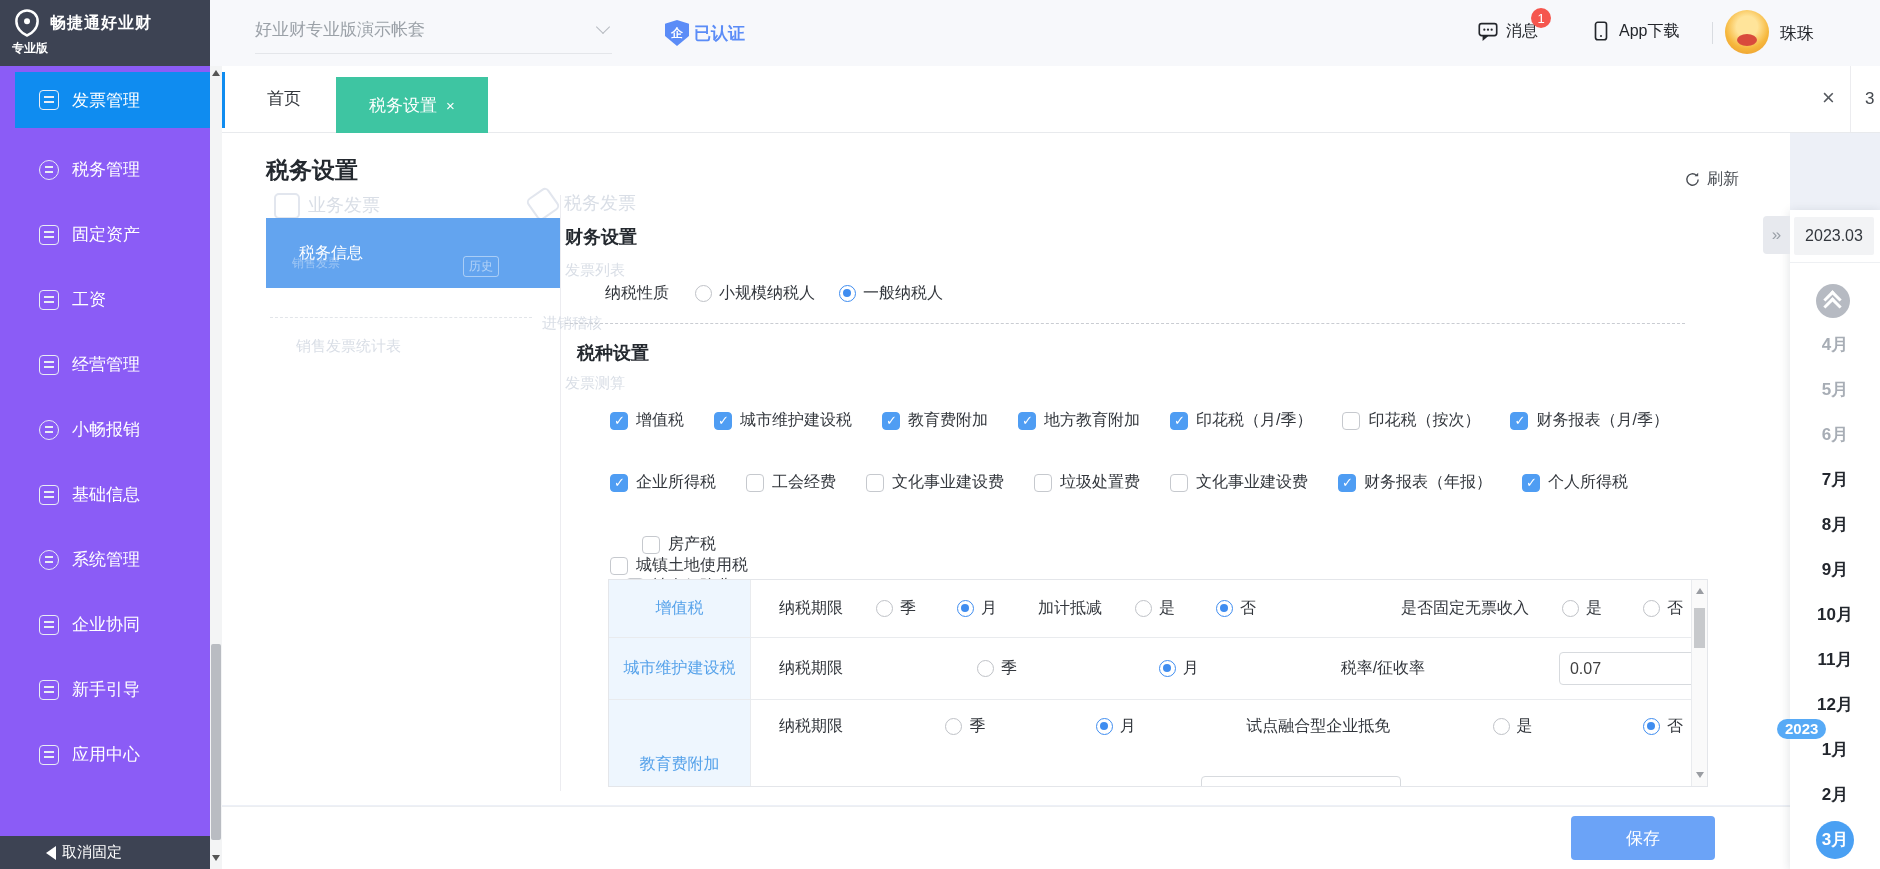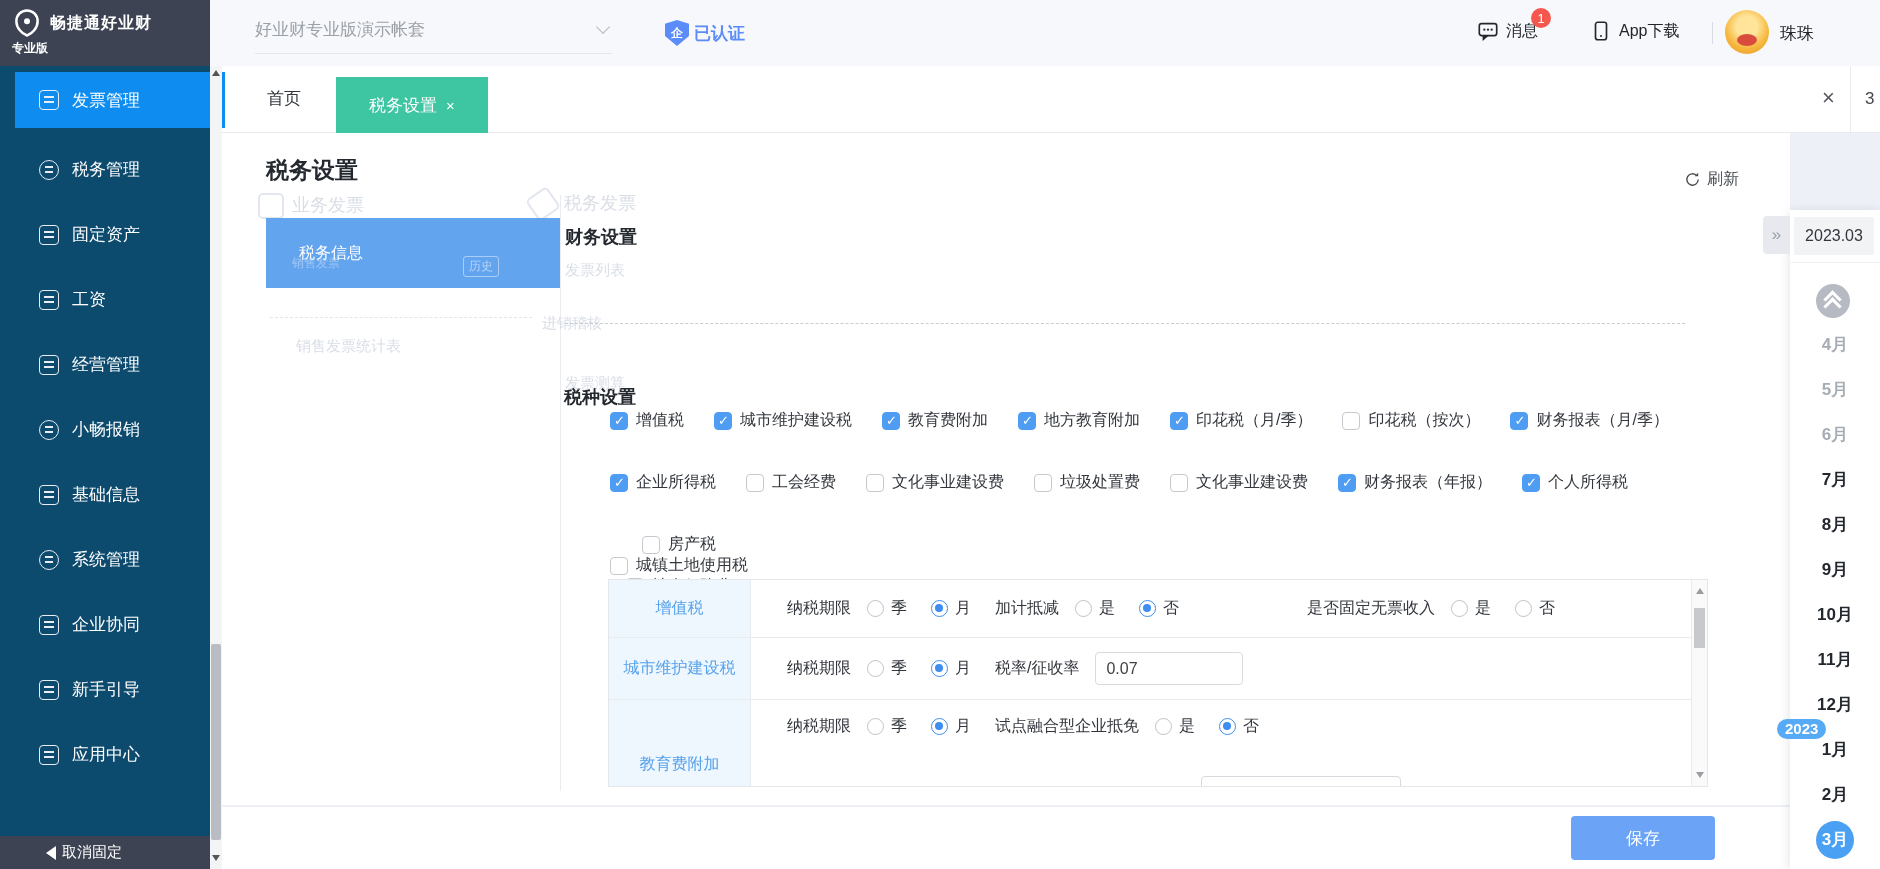--- a/index.html
+++ b/index.html
@@ -3,21 +3,21 @@
 <meta charset="utf-8">
 <style>
   * { box-sizing: border-box; }
   html,body { margin:0; padding:0; }
   body {
     width:1880px; height:869px; position:relative; overflow:hidden;
     font-family:"Liberation Sans","DejaVu Sans",sans-serif;
     background:#edf0f7; color:#333;
   }
   
-  .sidebar { position:absolute; left:0; top:0; width:210px; height:869px; background:#0c4a6e; z-index:5; }
+  .sidebar { position:absolute; left:0; top:0; width:210px; height:869px; background:#8b5cf6; z-index:5; }
   .logo-block { height:66px; background:#3d4353; color:#fff; padding:8px 10px 0 12px; }
   .logo-row { display:flex; align-items:center; gap:8px; }
   .logo-mark { width:30px; height:30px; flex:0 0 30px; }
   .logo-text { font-size:16px; font-weight:bold; letter-spacing:1px; white-space:nowrap; }
   .edition { font-size:12px; font-weight:bold; margin-top:2px; }
   .menu { position:absolute; top:72px; left:15px; width:210px; }
   .menu-item { height:65px; display:flex; align-items:center; gap:13px; padding-left:24px; color:#fff; font-size:17px; cursor:pointer; }
   .menu-item.active { background:#0f8cf0; height:56px; margin-bottom:9px; }
   .menu-icon { width:20px; height:20px; border:1.5px solid #e9edf4; border-radius:4px; position:relative; flex:0 0 20px; }
   .menu-icon.round { border-radius:50%; }
@@ -90,21 +90,21 @@
   .cb { display:flex; align-items:center; gap:8px; cursor:pointer; }
   .box { width:18px; height:18px; border-radius:4px; border:1px solid #c6c9ce; background:#fff; position:relative; flex:0 0 18px; }
   .box.checked { background:#4f9df3; border-color:#4f9df3; }
   .box.checked::after { content:"\2713"; position:absolute; left:3px; top:0px; color:#fff; font-size:13px; font-weight:bold; }
   
   .dtable { position:absolute; left:386px; top:446px; width:1100px; height:208px; border:1px solid #e4e6ea; overflow:hidden; background:#fff; }
   .t-row { display:flex; border-bottom:1px solid #e9ebee; }
   .t-row.r1 { height:58px; } .t-row.r2 { height:62px; } .t-row.r3 { height:90px; }
   .t-label { width:142px; background:#eef6fe; color:#56a2ea; font-size:16px; display:flex; align-items:center; justify-content:center; border-right:1px solid #e9ebee; }
   .t-row.r3 .t-label { align-items:flex-end; padding-bottom:14px; }
-  .t-fields { flex:1; display:flex; align-items:center; padding-left:36px; font-size:16px; color:#33373d; }
+  .t-fields { flex:1; display:flex; align-items:center; padding-left:28px; font-size:16px; color:#33373d;justify-content:space-between; }
   .t-row.r3 .t-fields { align-items:flex-start; padding-top:16px; }
   .f-lab { margin-right:16px; }
   .ml-lg { } .ml-xl { margin-left:104px; }
   .rate-input { width:148px; height:33px; border:1px solid #d7dade; border-radius:4px; padding:0 10px; font-size:16px; color:#404040; font-family:inherit; }
   .partial-input { position:absolute; left:592px; top:196px; width:200px; height:34px; border:1px solid #d7dade; border-radius:4px; background:#fff; }
   .t-scroll { position:absolute; right:0; top:0; width:16px; height:100%; background:#fafafa; border-left:1px solid #e9ebee; }
   .t-scroll .thumb { position:absolute; left:2px; right:2px; top:28px; height:40px; background:#c7c9cc; }
   .t-arr { position:absolute; left:4px; width:0; height:0; border-left:4px solid transparent; border-right:4px solid transparent; }
   .t-arr.up { top:8px; border-bottom:6px solid #9a9da2; }
   .t-arr.down { bottom:8px; border-top:6px solid #9a9da2; }
@@ -249,45 +249,56 @@
 <div class="sheet">
   <div class="page-title">税务设置</div>
   <div class="refresh">
     <svg width="17" height="17" viewBox="0 0 24 24" fill="none" stroke="#4a4e54" stroke-width="2">
       <path d="M20 12 a8 8 0 1 1 -2.4 -5.7"></path>
       <path d="M20 2.5 L20 7.5 L15 7.5" fill="#4a4e54" stroke="none"></path>
     </svg>
     <span>刷新</span>
   </div>
 
-  <div class="ghost g-title" style="left:36px; top:60px;">
+  <div class="ghost g-title" style="left:52px; top:60px;">
     <span class="ghost-ic"></span><span>业务发票</span>
   </div>
   <div class="ghost g-title" style="left:308px; top:58px;">
     <span class="ghost-ic rot"></span><span>税务发票</span>
   </div>
 
   <div class="v-divider"></div>
 
   <div class="subnav-active">
     <span>税务信息</span>
   </div>
   <div class="g-in-blue" style="left:70px; top:122px;">销售发票</div>
   <div class="g-hist" style="left:241px; top:123px;">历史</div>
   <div class="g-dotted" style="left:48px; top:184px; width:262px;"></div>
   <div class="ghost" style="left:74px; top:204px; font-size:15px;">销售发票统计表</div>
 
   <div class="h2" style="left:343px; top:92px;">财务设置</div>
   <div class="ghost" style="left:343px; top:128px; font-size:15px;">发票列表</div>
 
+  <div class="nature-row">
+    <span class="lab">纳税性质</span>
+    <span class="r-item">
+      <span class="radio"></span>
+      <span>小规模纳税人</span>
+    </span>
+    <span class="r-item">
+      <span class="radio sel"></span>
+      <span>一般纳税人</span>
+    </span>
+  </div>
 
   <div class="ghost" style="left:320px; top:181px; font-size:15px;">进销稽核</div>
   <div class="dash-sep"></div>
 
-  <div class="h2" style="left:342px; top:208px;margin-top:44px;">税种设置</div>
+  <div class="h2" style="left:355px; top:208px;">税种设置</div>
   <div class="ghost" style="left:343px; top:241px; font-size:15px;">发票测算</div>
 
   <div class="cbrow" style="left:388px; top:277px;">
     <label class="cb">
         <span class="box checked"></span>
         <span>增值税</span>
       </label>
     <label class="cb">
         <span class="box checked"></span>
         <span>城市维护建设税</span>

